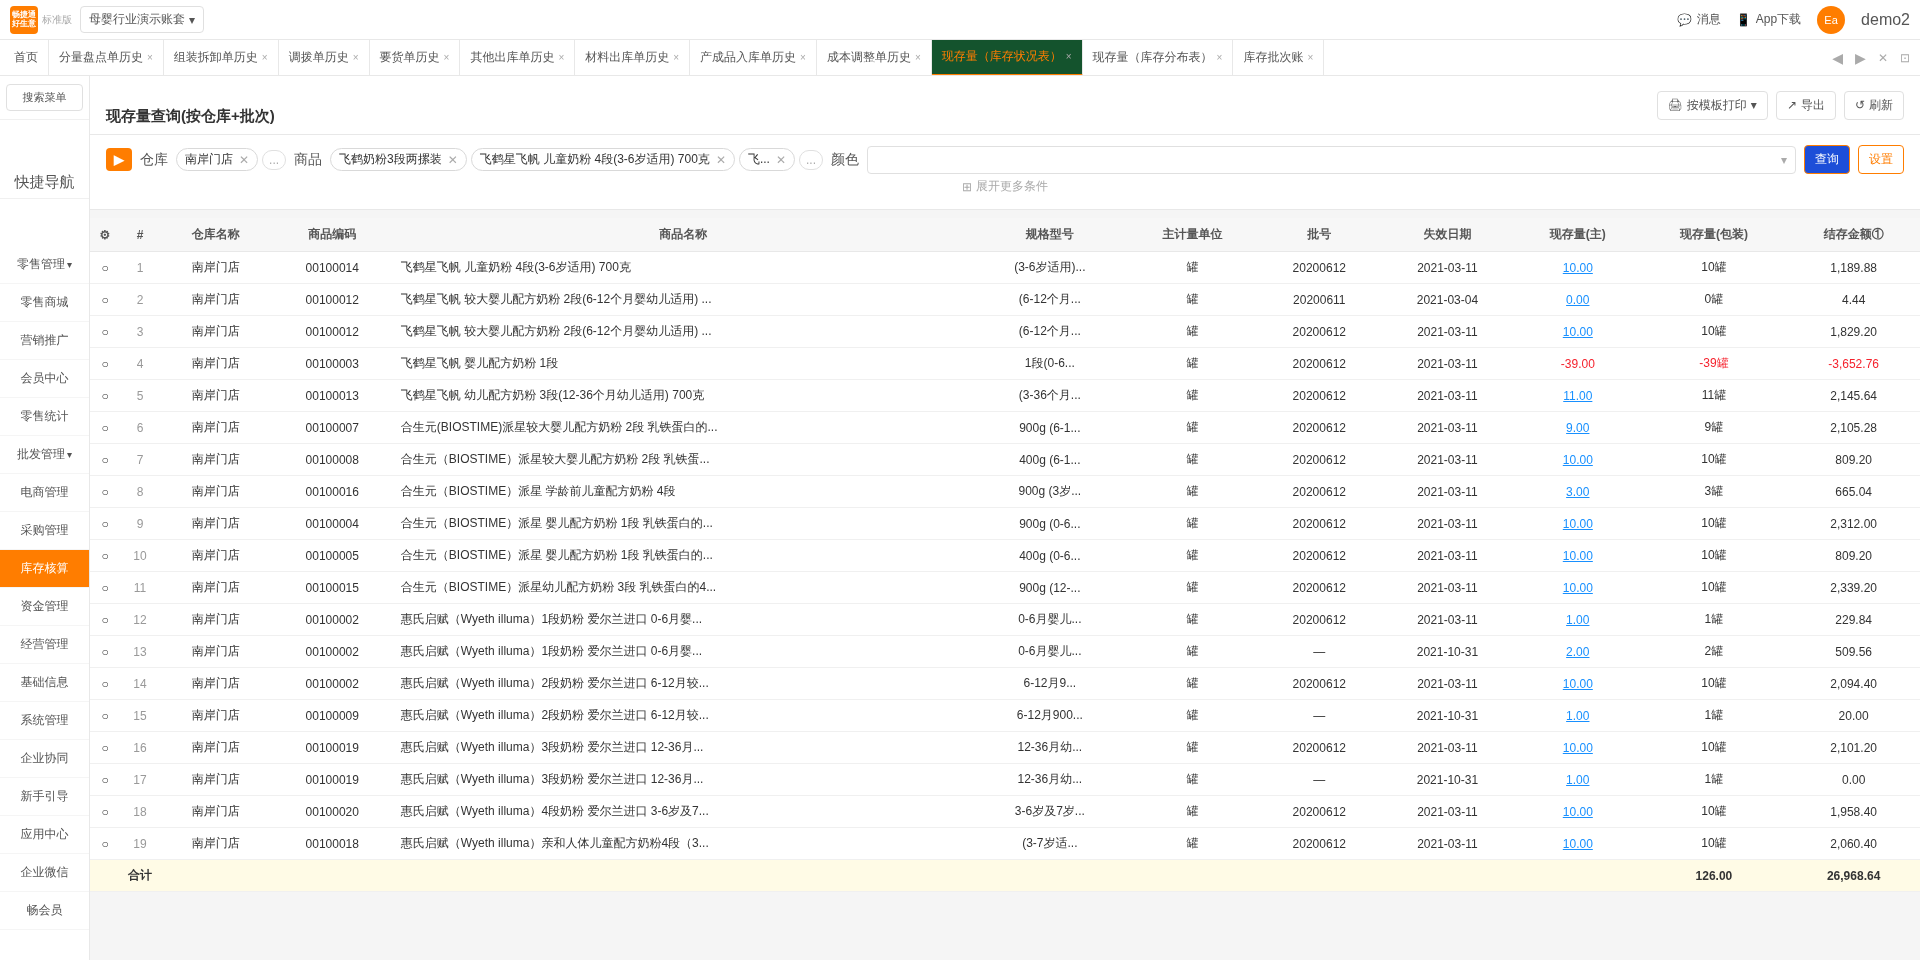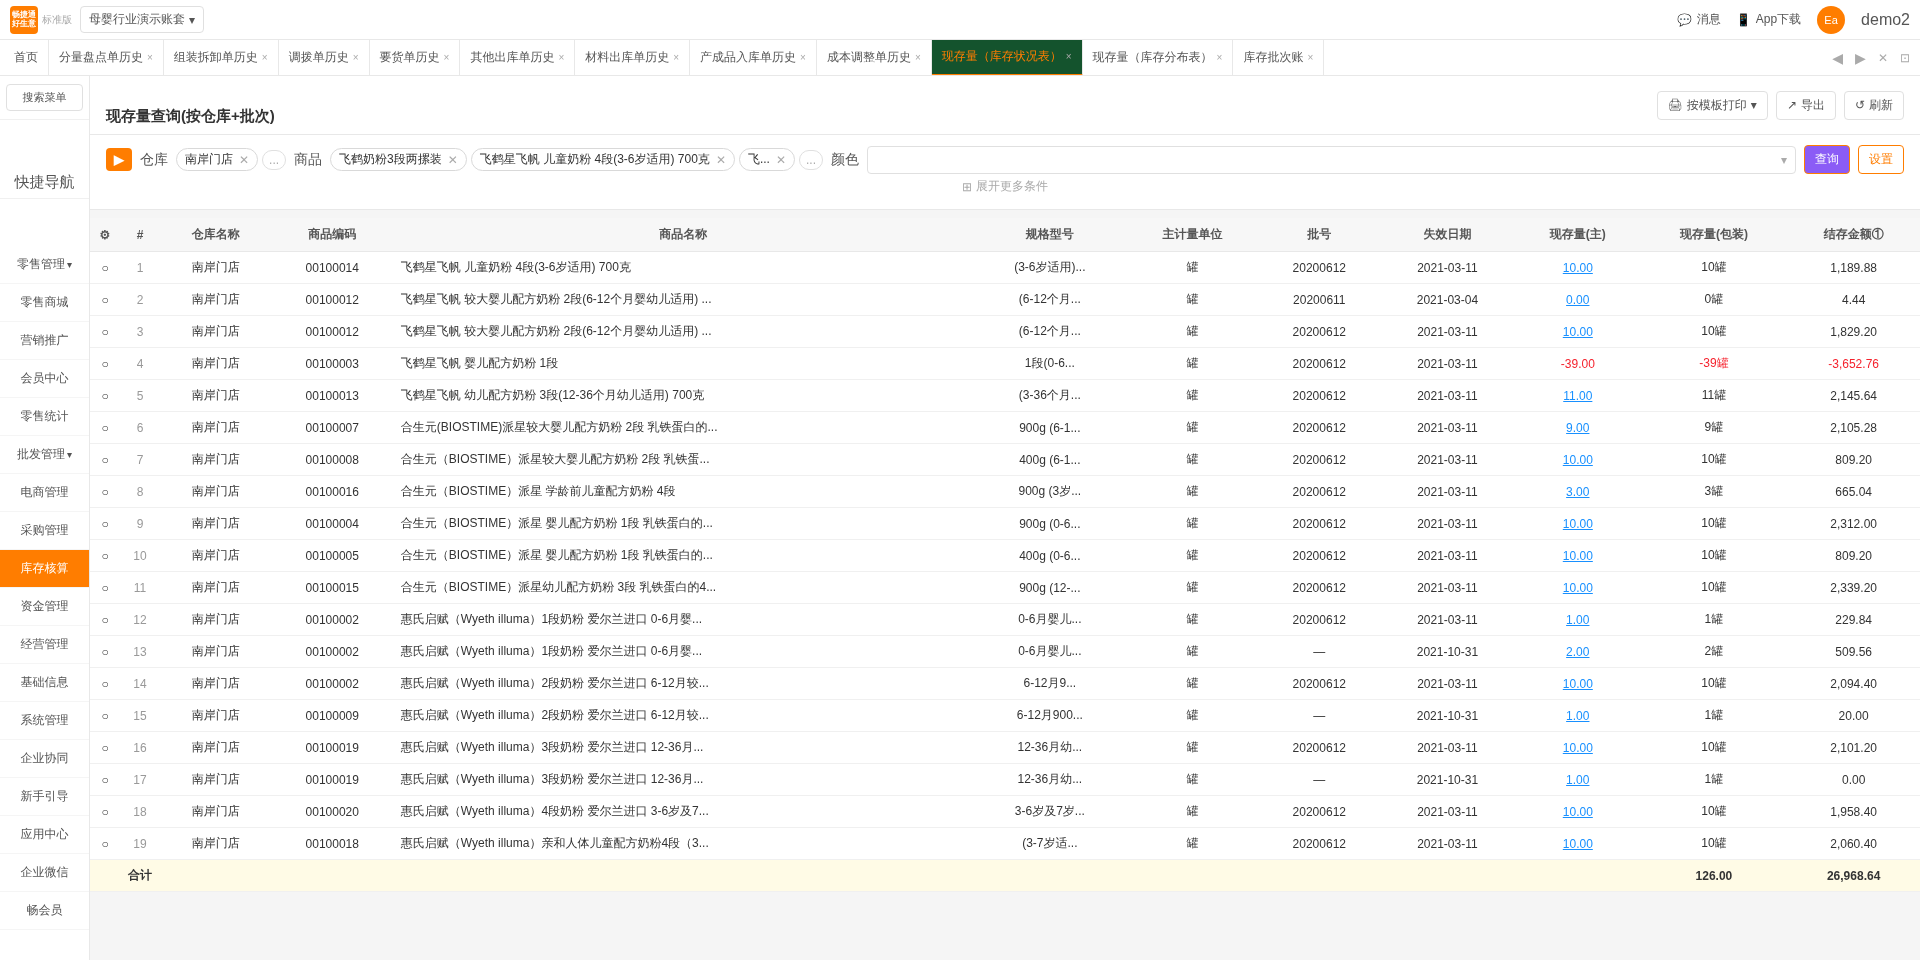--- a/index.html
+++ b/index.html
@@ -35,21 +35,21 @@
     .sidebar-item.has-sub { display: flex; align-items: center; justify-content: center; gap: 2px; }
 
     
     .content-area { flex: 1; display: flex; flex-direction: column; overflow: hidden; background: #f5f5f5; }
 
     
     .page-header { background: #fff; padding: 8px 16px; border-bottom: 1px solid #e8e8e8; display: flex; align-items: center; justify-content: space-between; }
     .page-title { font-size: 15px; font-weight: bold; color: #333; margin-top: 23px; }
     .page-actions { display: flex; align-items: center; gap: 8px; }
     .action-btn { display: flex; align-items: center; gap: 4px; padding: 5px 10px; border: 1px solid #e0e0e0; border-radius: 4px; cursor: pointer; background: #fff; color: #555; font-size: 12px; }
-    .action-btn.primary { background: #8b5cf6; color: #fff; border-color: #ff7d00; }
+    .action-btn.primary { background: #1d4ed8; color: #fff; border-color: #ff7d00; }
     .action-btn.ghost { background: #fff; color: #ff7d00; border-color: #ff7d00; }
 
     
     .filter-area { background: #fff; padding: 10px 16px; border-bottom: 1px solid #e8e8e8; }
     .filter-row { display: flex; align-items: center; gap: 8px; flex-wrap: wrap; }
     .filter-toggle { background: #ff7d00; color: #fff; border: none; padding: 4px 8px; border-radius: 4px; cursor: pointer; font-size: 13px; font-weight: bold; }
     .filter-label { color: #555; font-size: 14px; white-space: nowrap; }
     .filter-tags { display: flex; align-items: center; gap: 4px; flex-wrap: wrap; }
     .filter-tag { display: flex; align-items: center; gap: 4px; padding: 2px 8px; background: #fff; border: 1px solid #d9d9d9; border-radius: 12px; font-size: 12px; color: #333; }
     .filter-tag .tag-close { cursor: pointer; color: #aaa; margin-left: 2px; }

